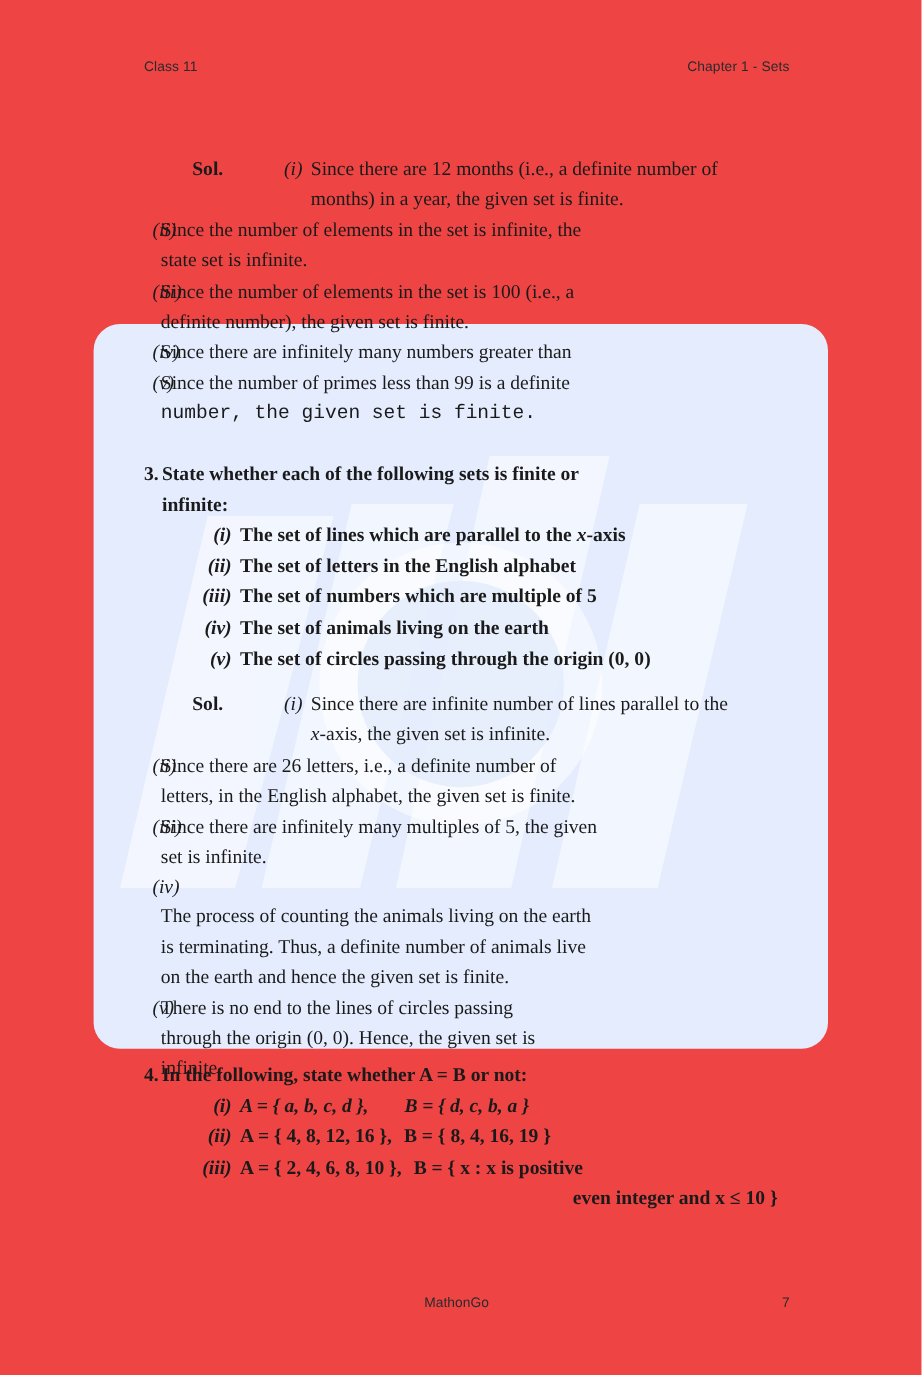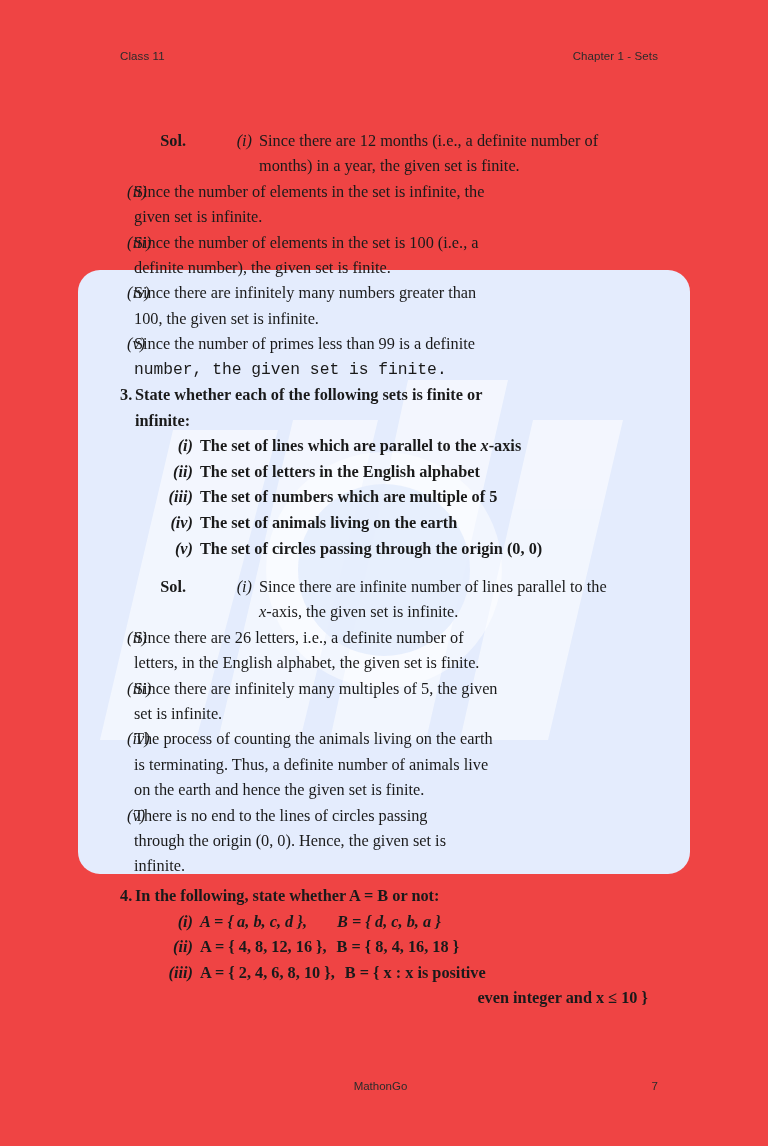--- a/index.html
+++ b/index.html
@@ -196,39 +196,38 @@
           <span style="display:block; text-align:justify;">Since there are 12 months (i.e., a definite number of</span>
           <span style="display:block;">months) in a year, the given set is finite.</span>
         </span>
       </div>
 
       <div class="row">
         <span class="sol-blank"></span>
         <span class="sol-rom" style="width:0px;padding-right:7px;margin-left:-66px;">(ii)</span>
         <span class="body">
           <span style="display:block; text-align:justify;">Since the number of elements in the set is infinite, the</span>
-          <span style="display:block;">given set is infinite.</span>
+          <span style="display:block;">state set is infinite.</span>
         </span>
       </div>
 
       <div class="row">
         <span class="sol-blank"></span>
         <span class="sol-rom" style="width:0px;padding-right:7px;margin-left:-66px;">(iii)</span>
         <span class="body">
           <span style="display:block; text-align:justify;">Since the number of elements in the set is 100 (i.e., a</span>
           <span style="display:block;">definite number), the given set is finite.</span>
         </span>
       </div>
 
       <div class="row">
         <span class="sol-blank"></span>
         <span class="sol-rom" style="width:0px;padding-right:7px;margin-left:-66px;">(iv)</span>
         <span class="body">
           <span style="display:block; text-align:justify;">Since there are infinitely many numbers greater than</span>
-          <span style="display:block;">100, the given set is infinite.</span>
         </span>
       </div>
 
       <div class="row">
         <span class="sol-blank"></span>
         <span class="sol-rom" style="width:0px;padding-right:7px;margin-left:-66px;">(v)</span>
         <span class="body">
           <span style="display:block; text-align:justify;">Since the number of primes less than 99 is a definite</span>
           <span style="display:block;font-family:Liberation Mono, monospace;">number, the given set is finite.</span>
         </span>
@@ -297,21 +296,21 @@
         <span class="body">
           <span style="display:block;text-align:justify;">Since there are infinitely many multiples of 5, the given</span>
           <span style="display:block;">set is infinite.</span>
         </span>
       </div>
 
       <div class="row">
         <span class="sol-blank"></span>
         <span class="sol-rom" style="width:0px;padding-right:7px;margin-left:-66px;">(iv)</span>
         <span class="body">
-          <span style="display:block;text-align:justify;">The process of counting the animals living on the earth</span>
+          <span style="display:block;text-align:justify;margin-top:24px;">The process of counting the animals living on the earth</span>
           <span style="display:block;text-align:justify;">is terminating. Thus, a definite number of animals live</span>
           <span style="display:block;">on the earth and hence the given set is finite.</span>
         </span>
       </div>
 
       <div class="row">
         <span class="sol-blank"></span>
         <span class="sol-rom" style="width:0px;padding-right:7px;margin-left:-66px;">(v)</span>
         <span class="body">
           <span style="display:block;text-align:justify;">There is no end to the lines of circles passing</span>
@@ -328,21 +327,21 @@
         <span class="qtext nojust">In the following, state whether A = B or not:</span>
       </div>
 
       <div class="q-item">
         <span class="qi-rom">(i)</span>
         <span class="qi-text"><span class="bi">A = { a, b, c, d },</span><span class="gapA"></span><span class="bi">B = { d, c, b, a }</span></span>
       </div>
 
       <div class="q-item">
         <span class="qi-rom">(ii)</span>
-        <span class="qi-text"><span>A = { 4, 8, 12, 16 },</span><span class="gapB"></span><span>B = { 8, 4, 16, 18 }</span></span>
+        <span class="qi-text"><span>A = { 4, 8, 12, 16 },</span><span class="gapB"></span><span>B = { 8, 4, 16, 19 }</span></span>
       </div>
 
       <div class="q-item">
         <span class="qi-rom">(iii)</span>
         <span class="qi-text">
           <span style="display:block;"><span>A = { 2, 4, 6, 8, 10 },</span><span class="gapB"></span><span>B = { x : x is positive</span></span>
           <span style="display:block; text-align:right; padding-right:10px;">even integer and x ≤ 10 }</span>
         </span>
       </div>
     </div>

